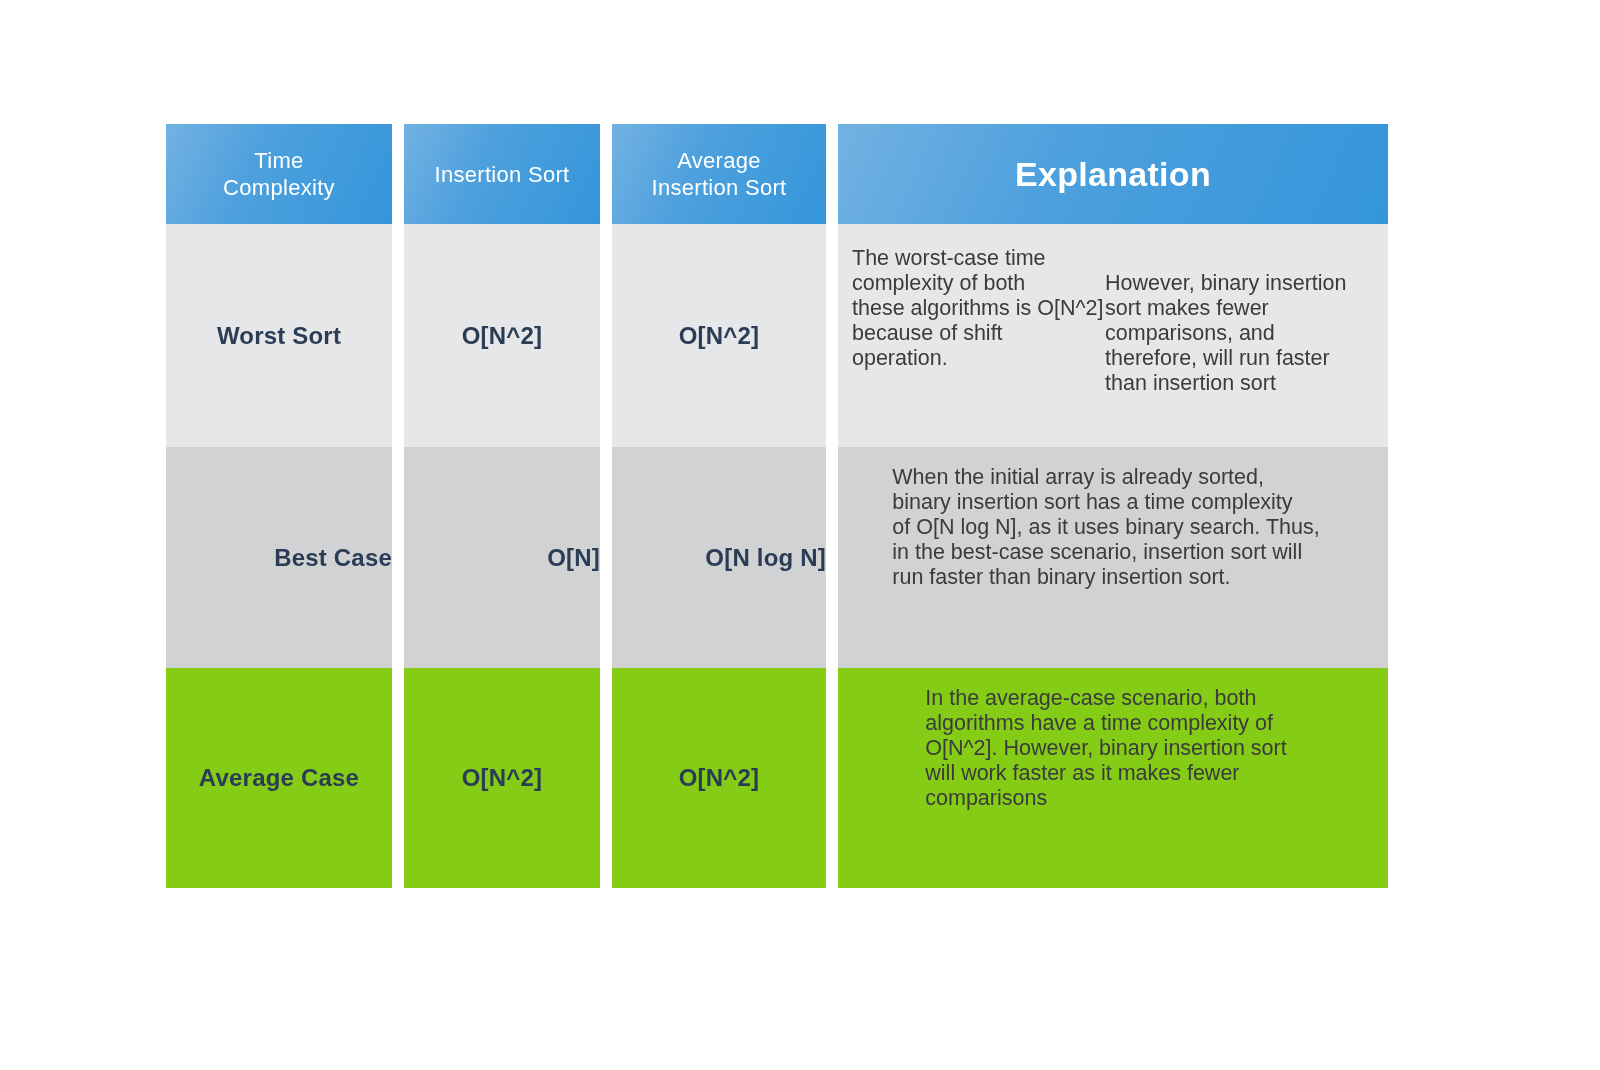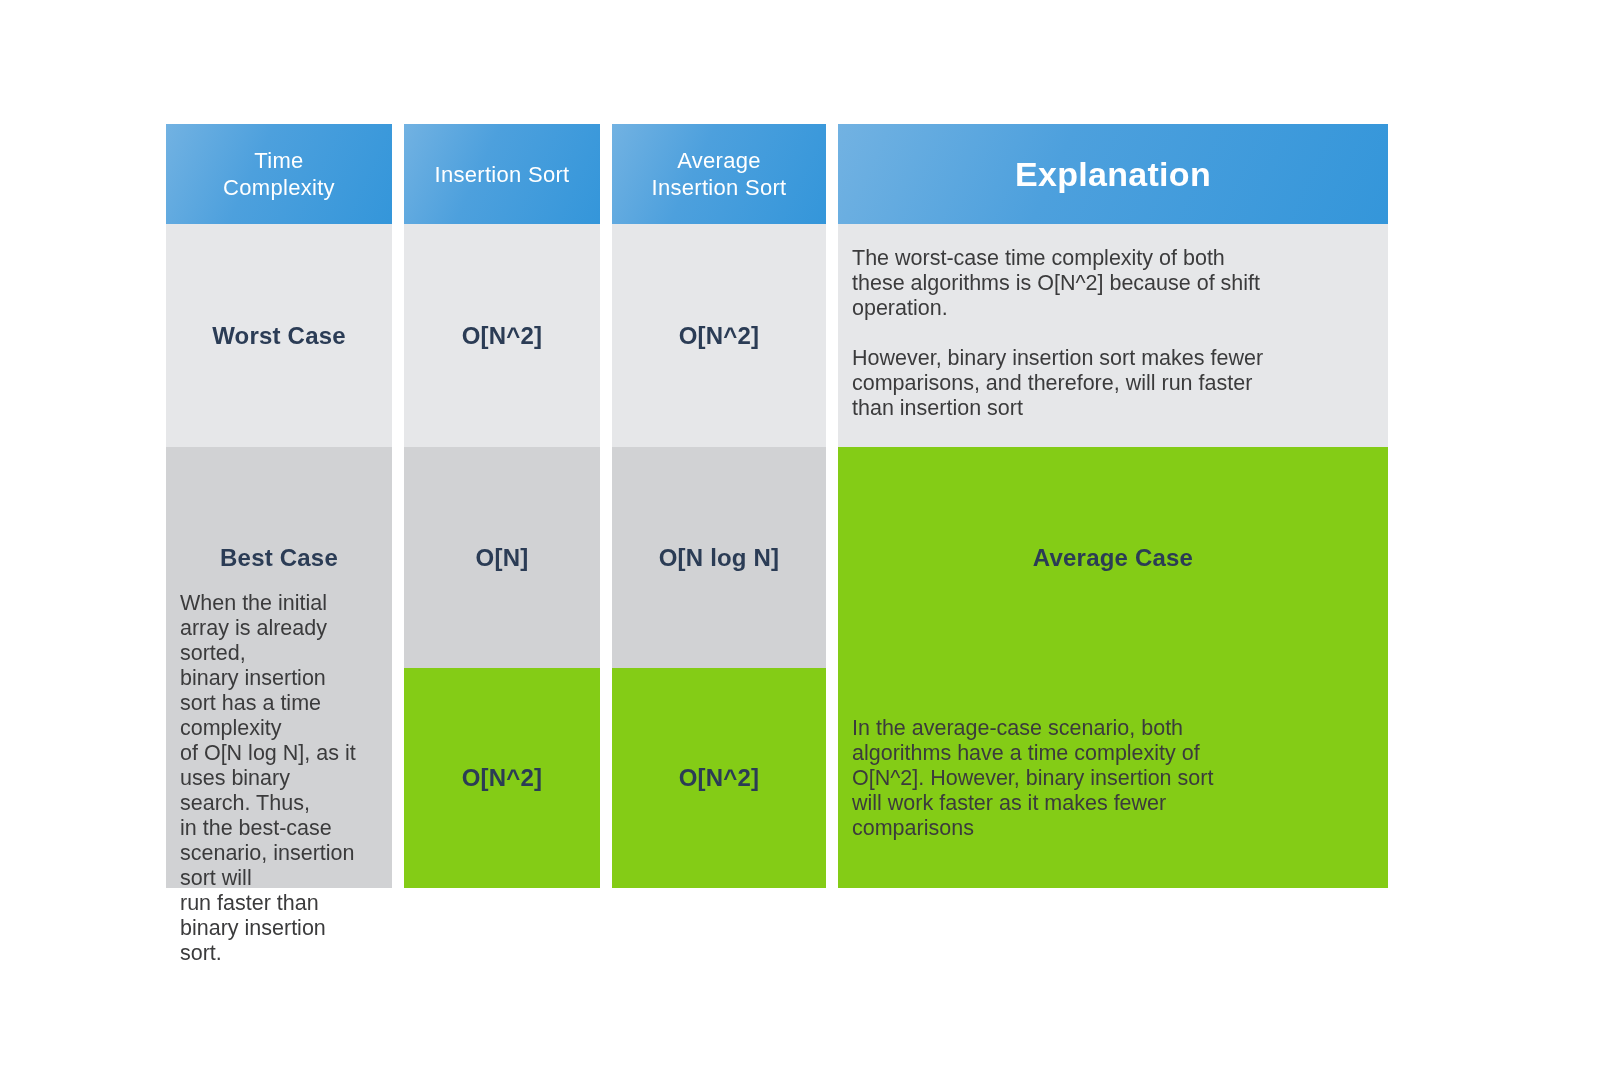--- a/index.html
+++ b/index.html
@@ -37,31 +37,31 @@
     font-size: 22px;
     line-height: 27px;
     letter-spacing: 0.3px;
   }
   .hdr-label.big {
     font-size: 34px;
     line-height: 38px;
     font-weight: bold;
   }
   .row1 { background: #e6e7e9; }
-  .row2 { background: #d1d2d4; }
+  .row2 { background: #d1d2d4; justify-content: flex-end; }
   .row3 { background: #84cc16; }
   .case-label, .val {
     color: #2b3c55;
     font-weight: 700;
     font-size: 24px;
     letter-spacing: 0.2px;
     text-align: center;
   }
   .exp-cell {
-    flex-direction: column;
+    flex-direction: row;
     align-items: flex-start;
     justify-content: center;
     padding: 18px 28px 18px 14px;
     color: #3b3b3c;
   }
   .exp-cell.top {
     justify-content: flex-start;
     padding-top: 22px;
   }
   .exp-text {
@@ -88,21 +88,21 @@
   </div>
   <div class="cell hdr">
     <span class="hdr-label">Average
 Insertion Sort</span>
   </div>
   <div class="cell hdr">
     <span class="hdr-label big">Explanation</span>
   </div>
 
   <div class="cell row1">
-    <span class="case-label">Worst Case</span>
+    <span class="case-label">Worst Sort</span>
   </div>
   <div class="cell row1">
     <span class="val">O[N^2]</span>
   </div>
   <div class="cell row1">
     <span class="val">O[N^2]</span>
   </div>
   <div class="cell row1 exp-cell top">
     <p class="exp-text">The worst-case time complexity of both
 these algorithms is O[N^2] because of shift
@@ -114,30 +114,30 @@
 
   <div class="cell row2">
     <span class="case-label">Best Case</span>
   </div>
   <div class="cell row2">
     <span class="val">O[N]</span>
   </div>
   <div class="cell row2">
     <span class="val">O[N log N]</span>
   </div>
-  <div class="cell row3">
-    <span class="case-label">Average Case</span>
-  </div>
-
   <div class="cell row2 exp-cell">
     <p class="exp-text">When the initial array is already sorted,
 binary insertion sort has a time complexity
 of O[N log N], as it uses binary search. Thus,
 in the best-case scenario, insertion sort will
 run faster than binary insertion sort.</p>
+  </div>
+
+  <div class="cell row3">
+    <span class="case-label">Average Case</span>
   </div>
   <div class="cell row3">
     <span class="val">O[N^2]</span>
   </div>
   <div class="cell row3">
     <span class="val">O[N^2]</span>
   </div>
   <div class="cell row3 exp-cell">
     <p class="exp-text">In the average-case scenario, both
 algorithms have a time complexity of

